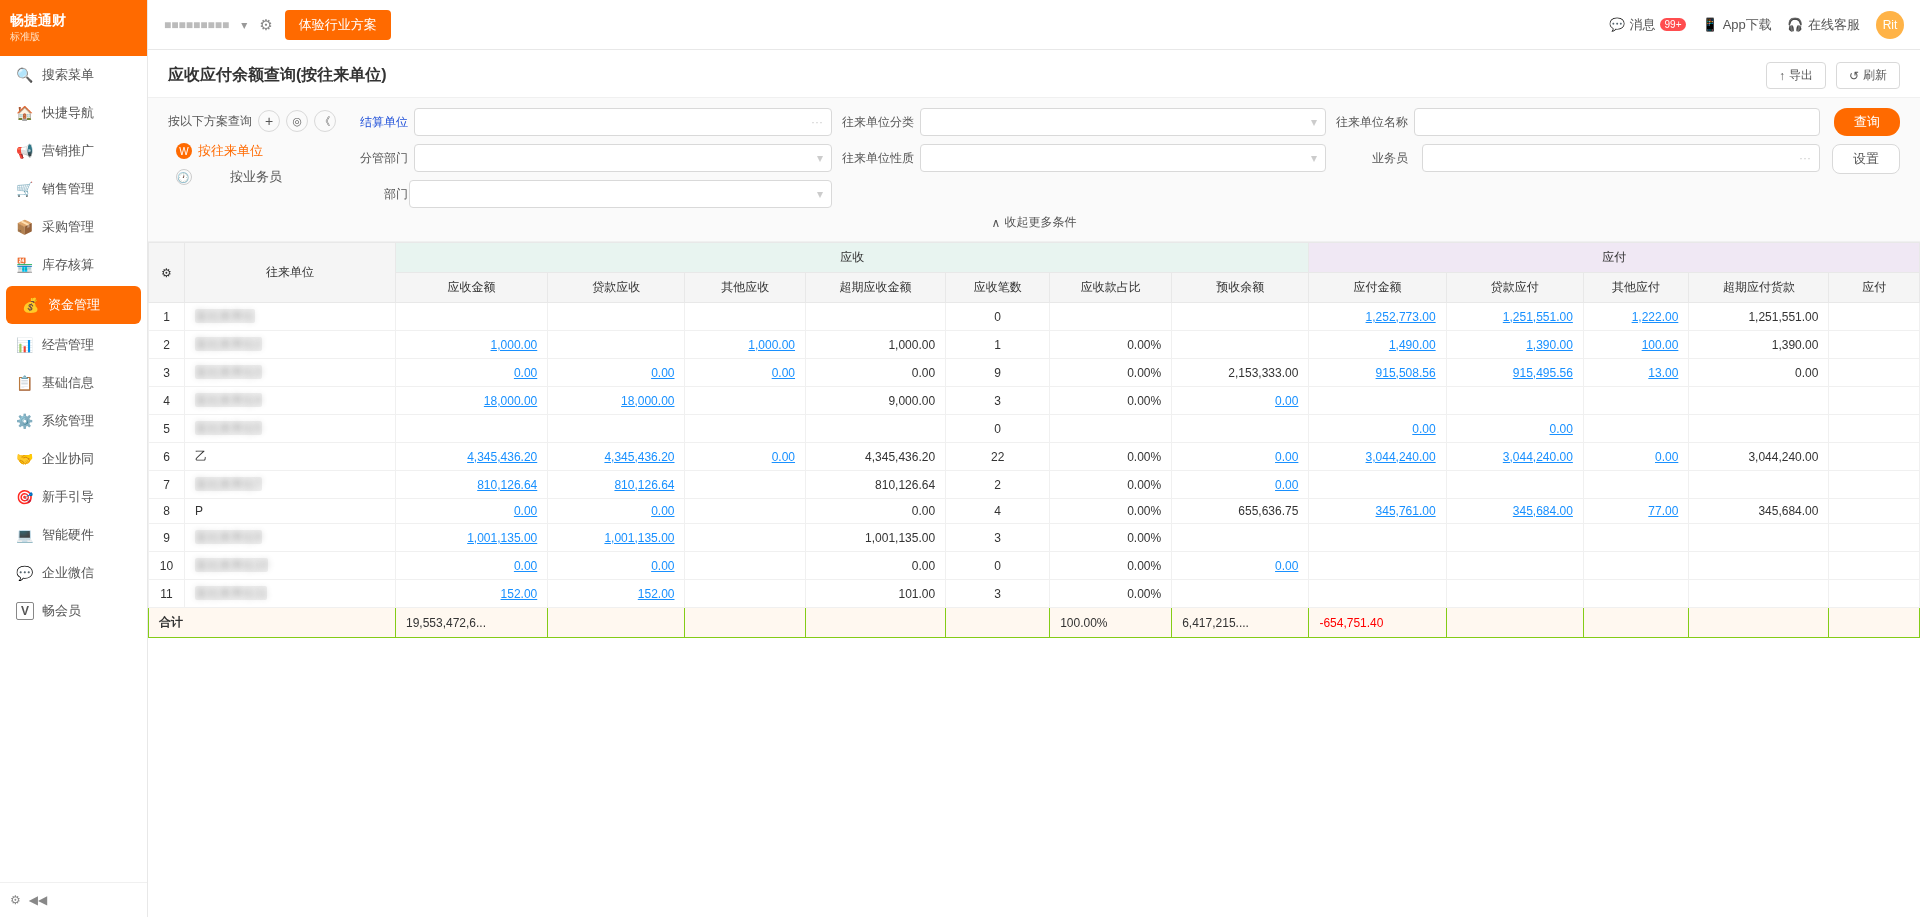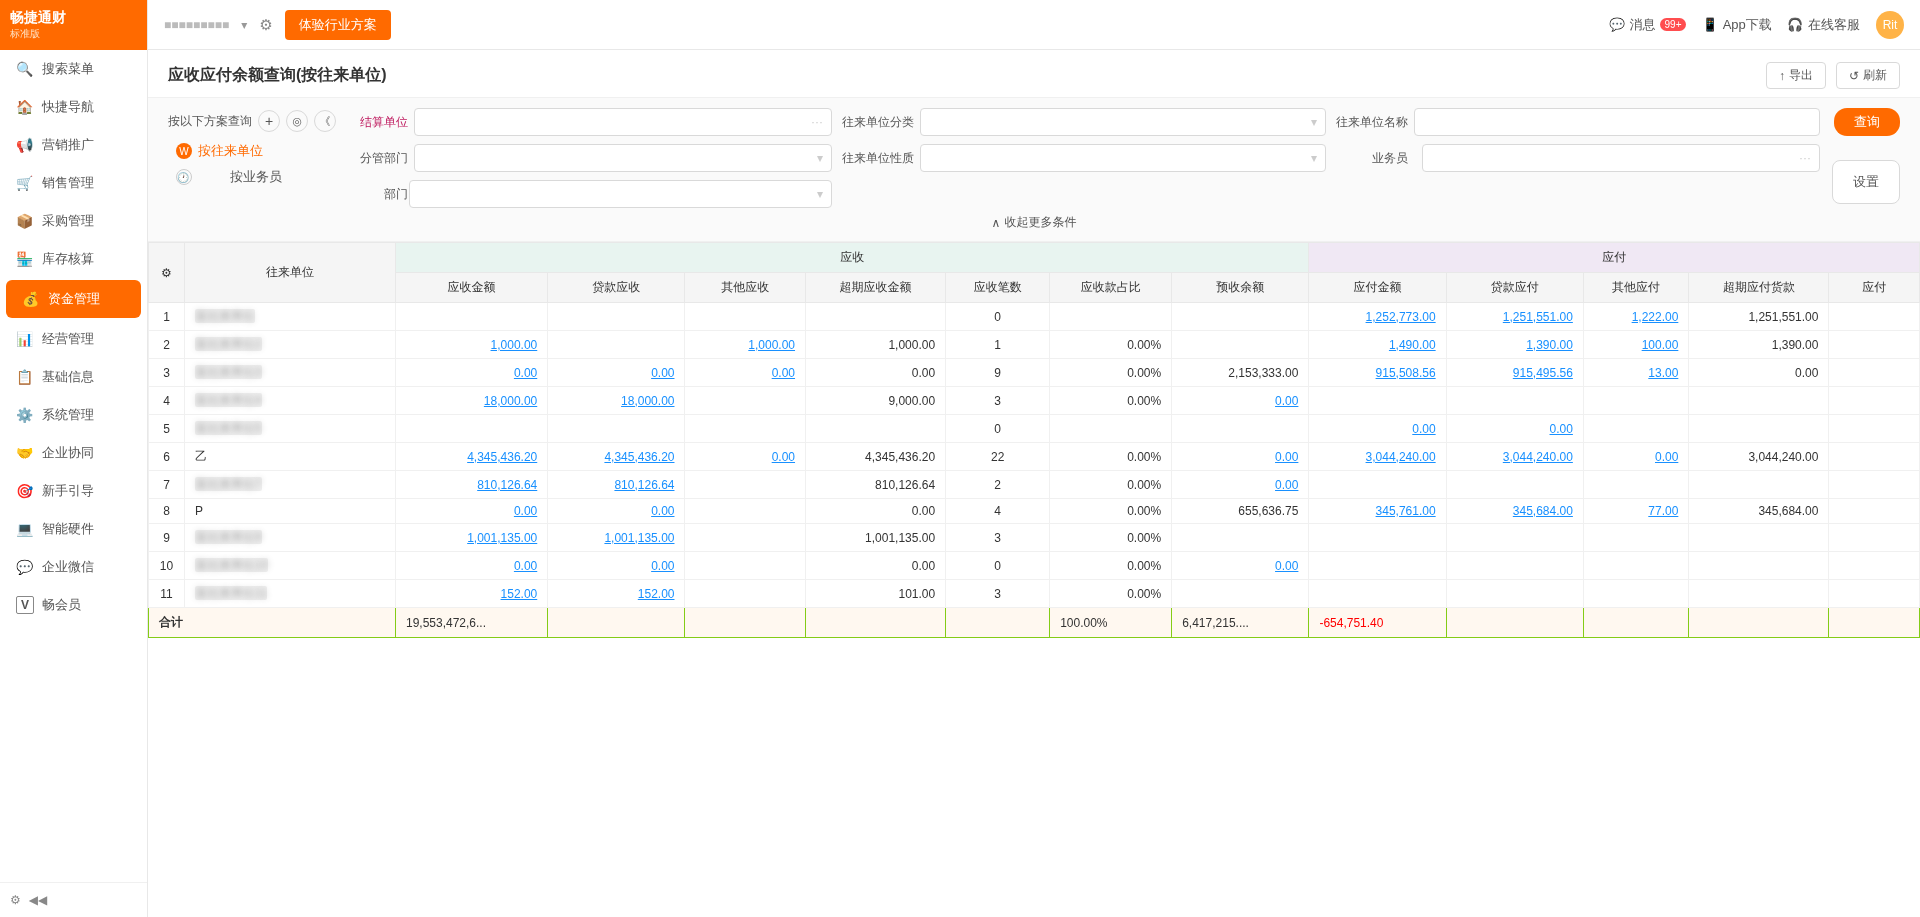--- a/index.html
+++ b/index.html
@@ -3,21 +3,21 @@
   <meta charset="utf-8">
   <style>
     * { box-sizing: border-box; margin: 0; padding: 0; }
     body { font-family: 'Microsoft YaHei', Arial, sans-serif; font-size: 12px; background: #f0f2f5; color: #333; overflow: hidden; }
     
     
     .app-container { display: flex; width: 1920px; height: 917px; overflow: hidden; }
     
     
     .sidebar { width: 148px; background: #fff; display: flex; flex-direction: column; border-right: 1px solid #e8e8e8; flex-shrink: 0; }
-    .sidebar-logo { height: 50px; background: #ff6a00; display: flex; align-items: center; padding: 0 10px; }
+    .sidebar-logo { height: 56px; background: #ff6a00; display: flex; align-items: center; padding: 0 10px; }
     .sidebar-item { display: flex; align-items: center; padding: 10px 16px; cursor: pointer; gap: 8px; color: #555; font-size: 13px; }
     .sidebar-item .icon { width: 18px; height: 18px; display: flex; align-items: center; justify-content: center; font-size: 14px; }
     .sidebar-bottom { margin-top: auto; border-top: 1px solid #f0f0f0; display: flex; padding: 10px; gap: 8px; }
     
     
     .main-area { flex: 1; display: flex; flex-direction: column; overflow: hidden; }
     .top-bar { height: 50px; background: #fff; border-bottom: 1px solid #e8e8e8; display: flex; align-items: center; padding: 0 16px; gap: 12px; }
     .top-bar-spacer { flex: 1; }
     .top-bar-btn-solution { background: #ff6a00; color: #fff; border: none; padding: 6px 14px; border-radius: 4px; cursor: pointer; font-size: 13px; }
     .top-bar-actions { display: flex; align-items: center; gap: 16px; font-size: 13px; color: #555; }
@@ -62,21 +62,21 @@
     
     
     .sidebar-item.capital-active { background: #ff6a00; color: #fff; margin: 2px 6px; border-radius: 6px; }
     .sidebar-item.capital-active .icon { color: #fff; }
     
     
     .gear-th { width: 36px; text-align: center; }
     
     
     .btn-query { background: #ff6a00; color: #fff; border: none; padding: 5px 20px; border-radius: 13px; cursor: pointer; font-size: 13px; text-align: right; }
-    .btn-set { background: #fff; color: #555; border: 1px solid #d9d9d9; padding: 12px 20px; border-radius: 8px; cursor: pointer; font-size: 13px; margin-top: 20px; }
+    .btn-set { background: #fff; color: #555; border: 1px solid #d9d9d9; padding: 5px 20px; border-radius: 8px; cursor: pointer; font-size: 13px; margin-top: 4px; }
   </style>
 </head>
 <body>
 
 <div class="app-container">
 
   <div class="sidebar">
     <div class="sidebar-logo">
       <div style="display:flex;flex-direction:column;">
         <span style="color:#fff;font-size:14px;font-weight:bold;">畅捷通财</span>
@@ -216,21 +216,21 @@
               <span style="width:16px;height:16px;border-radius:50%;border:1.5px solid #ccc;display:flex;align-items:center;justify-content:center;">
                 <span style="font-size:10px;">🕐</span>
               </span>
               <span style="color:#555;font-size:13px;margin-left:32px;">按业务员</span>
             </div>
           </div>
 
           <div style="flex:1;display:grid;grid-template-columns:1fr 1fr 1fr;gap:8px 10px;align-items:center;">
 
             <div style="display:flex;align-items:center;gap:6px;">
-              <span style="width:60px;text-align:right;color:#be185d;font-size:12px;flex-shrink:0;">结算单位</span>
+              <span style="width:60px;text-align:right;color:#1d4ed8;font-size:12px;flex-shrink:0;">结算单位</span>
               <div style="flex:1;height:28px;border:1px solid #d9d9d9;border-radius:4px;background:#fff;display:flex;align-items:center;padding:0 8px;justify-content:flex-end;color:#ccc;">···</div>
             </div>
             <div style="display:flex;align-items:center;gap:6px;">
               <span style="width:72px;text-align:right;color:#555;font-size:12px;flex-shrink:0;">往来单位分类</span>
               <div style="flex:1;height:28px;border:1px solid #d9d9d9;border-radius:4px;background:#fff;display:flex;align-items:center;padding:0 8px;justify-content:space-between;color:#ccc;">
                 <span></span>
                   <span>▾</span>
               </div>
             </div>
             <div style="display:flex;align-items:center;gap:6px;">

